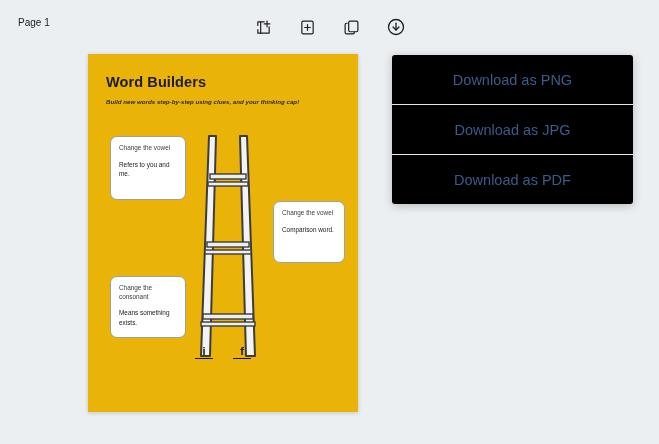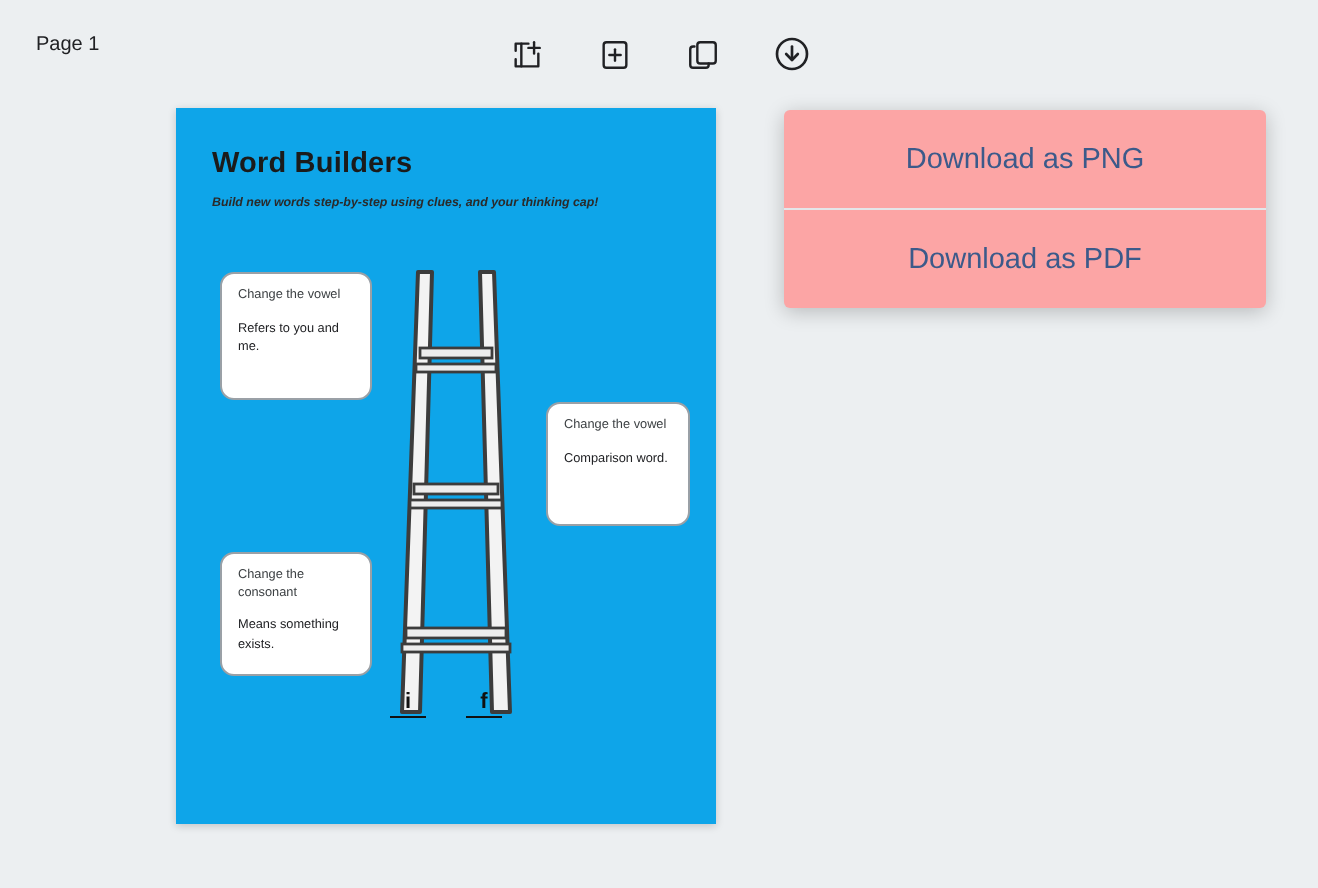--- a/index.html
+++ b/index.html
@@ -53,21 +53,21 @@
   }
   .tool-btn svg { display: block; }
 
   
   .doc-page {
     position: absolute;
     left: 88px;
     top: 54px;
     width: 270px;
     height: 358px;
-    background: #0ea5e9;
+    background: #eab308;
     box-shadow: 0 1px 4px rgba(0,0,0,0.18);
   }
   .doc-title {
     position: absolute;
     left: 18px;
     top: 20px;
     font-size: 14.5px;
     font-weight: bold;
     color: #1b1b1b;
     letter-spacing: 0.1px;
@@ -134,21 +134,21 @@
     border-bottom: 1.4px solid #111;
     line-height: 14px;
   }
 
   
   .menu {
     position: absolute;
     left: 392px;
     top: 55px;
     width: 241px;
-    background: #fca5a5;
+    background: #000000;
     border-radius: 3px;
     box-shadow: 0 2px 10px rgba(0,0,0,0.22);
     overflow: hidden;
   }
   .menu-item {
     height: 49px;
     display: flex;
     align-items: center;
     justify-content: center;
     font-size: 14.5px;
@@ -241,16 +241,17 @@
 
     <div class="letters">
       <div class="letter-slot">i</div>
       <div class="letter-slot">f</div>
     </div>
 
   </div>
 
   <div class="menu">
     <div class="menu-item">Download as PNG</div>
+    <div class="menu-item">Download as JPG</div>
     <div class="menu-item">Download as PDF</div>
   </div>
 
 </div>
 
 </body></html>

